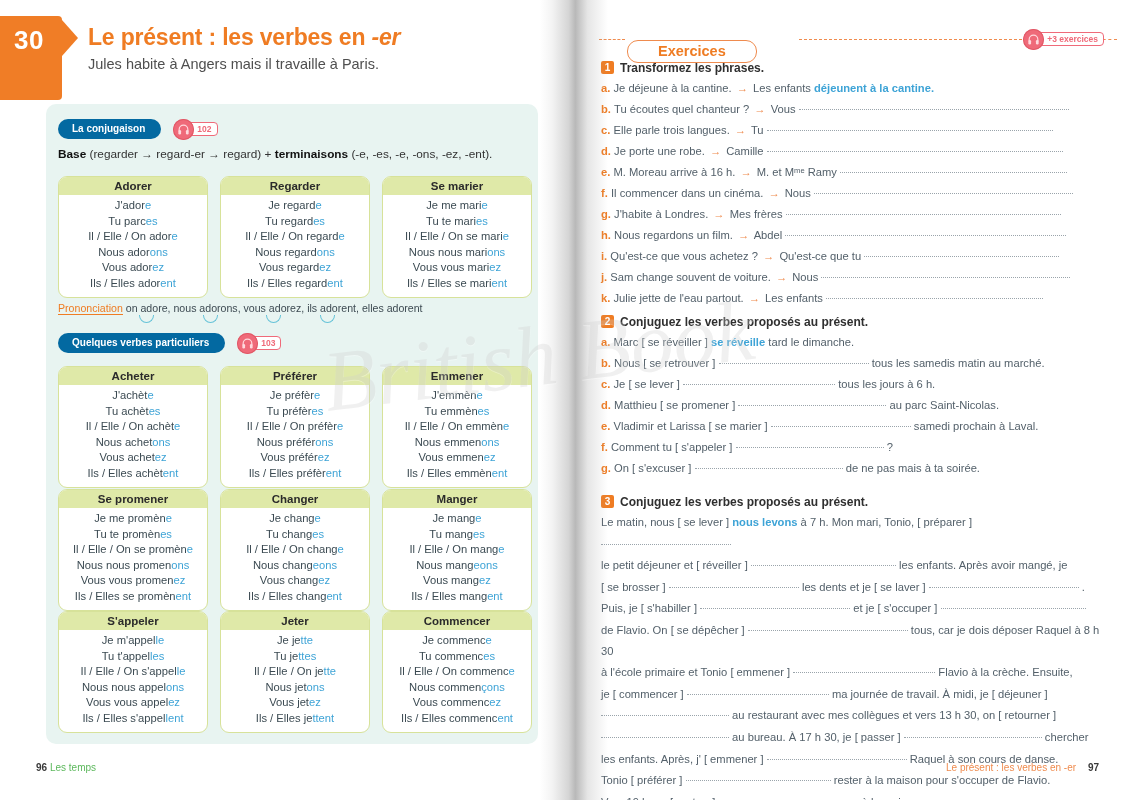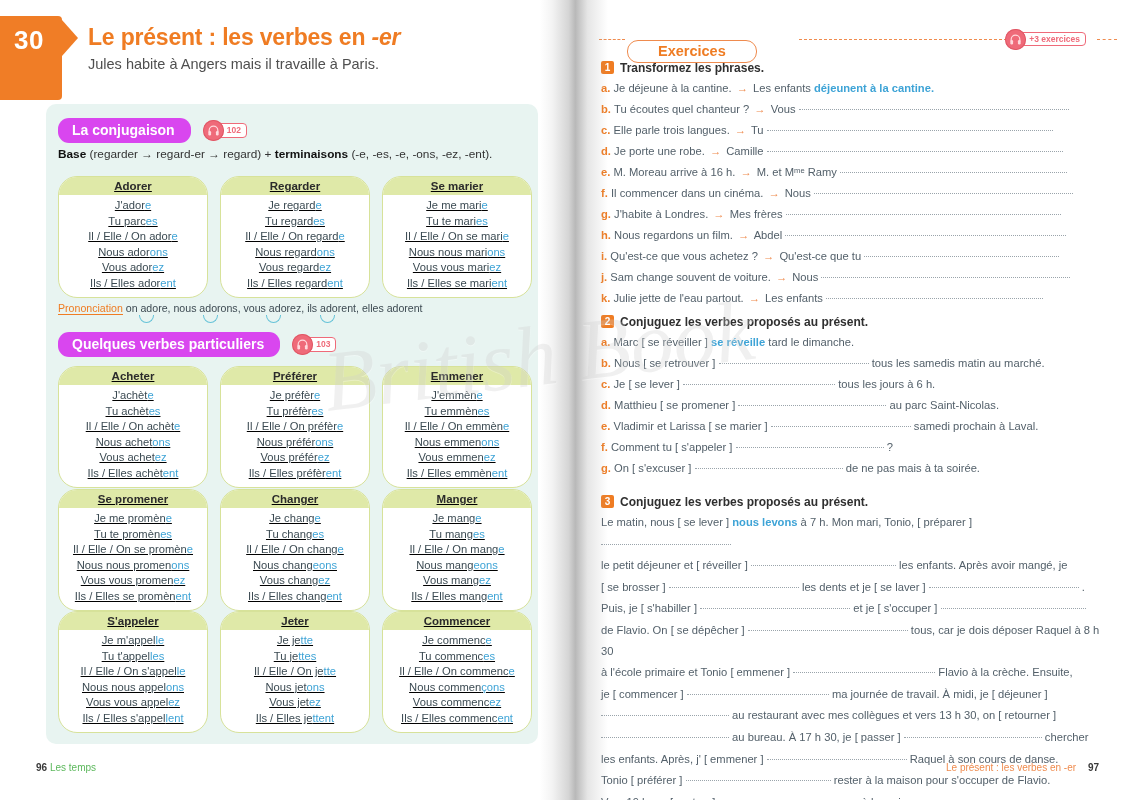--- a/index.html
+++ b/index.html
@@ -55,22 +55,22 @@
   .chapter-sub{
     position:absolute;left:88px;top:56px;
     font-size:14.5px;color:#4f4f4f;
   }
 
   .teal-box{
     position:absolute;left:46px;top:104px;width:492px;height:640px;
     background:#e8f4f1;border-radius:10px;
   }
   .green-band{
-    display:inline-block;background:#d946ef;color:#fff;
-    font-size:14px;font-weight:bold;border-radius:11px;
+    display:inline-block;background:#0369a1;color:#fff;
+    font-size:10px;font-weight:bold;border-radius:11px;
     padding:4px 16px 5px 14px;
     text-align:center;
   }
   .band-row{position:absolute;display:flex;align-items:center;gap:12px;}
 
   
   .audio{position:relative;display:inline-flex;align-items:center;height:22px;}
   .audio .disc{
     width:21px;height:21px;border-radius:50%;
     background:#ef6a79;display:flex;align-items:center;justify-content:center;
@@ -85,23 +85,22 @@
   }
 
   .base-line{
     position:absolute;left:58px;top:147px;font-size:11.8px;color:#333;
   }
   .base-line b{color:#111;}
 
   
   .cards{position:absolute;display:flex;gap:12px;}
   .card{
-    width:148px;background:#fff;border:1.6px solid #d7e29a;border-radius:19px;
+    width:148px;background:#fff;border:1.6px solid #d7e29a;border-radius:9px;
     overflow:hidden;
-    text-decoration:underline;
   }
   .card .head{
     background:#dfe9a8;text-align:center;font-size:11.5px;font-weight:bold;
     color:#2b2b2b;padding:3px 0 3px;
   }
   .card .body{padding:3px 0 5px;}
   .card .row{
     text-align:center;font-size:11.2px;color:#3b4a52;line-height:15.6px;
     white-space:nowrap;
   }
@@ -370,21 +369,21 @@
   <div class="gutter"></div>
   <div class="watermark">British Book</div>
 
   <div class="right">
 
     <div class="ex-header">
       <span class="dashline" style="left:0;width:26px;"></span>
       <span class="ex-pill">Exercices</span>
       <span class="dashline" style="left:200px;width:228px;"></span>
       <span class="dashline" style="left:498px;width:20px;"></span>
-      <span class="audio ex-audio" style="right:18px;">
+      <span class="audio ex-audio" style="right:0;">
         <span class="disc">
           <svg width="13" height="13" viewBox="0 0 24 24" aria-hidden="true">
             <path d="M4 14v-2a8 8 0 0 1 16 0v2" fill="none" stroke="#ffd9dd" stroke-width="2.2" stroke-linecap="round"></path>
             <rect x="2.5" y="13" width="5" height="8" rx="2.2" fill="#ffd9dd"></rect>
             <rect x="16.5" y="13" width="5" height="8" rx="2.2" fill="#ffd9dd"></rect>
           </svg>
         </span>
         <span class="badge">+3 exercices</span>
       </span>
     </div>

